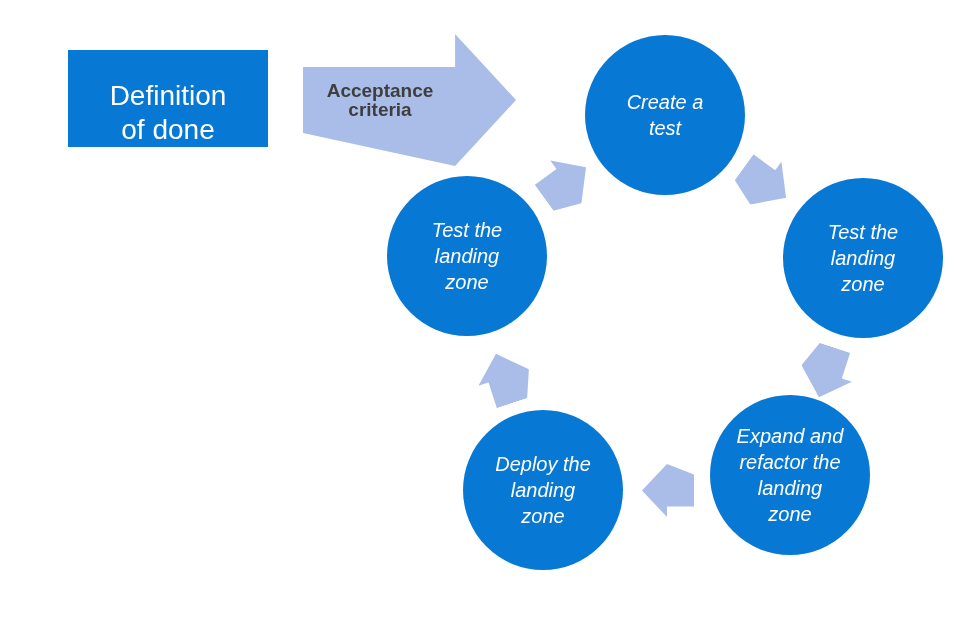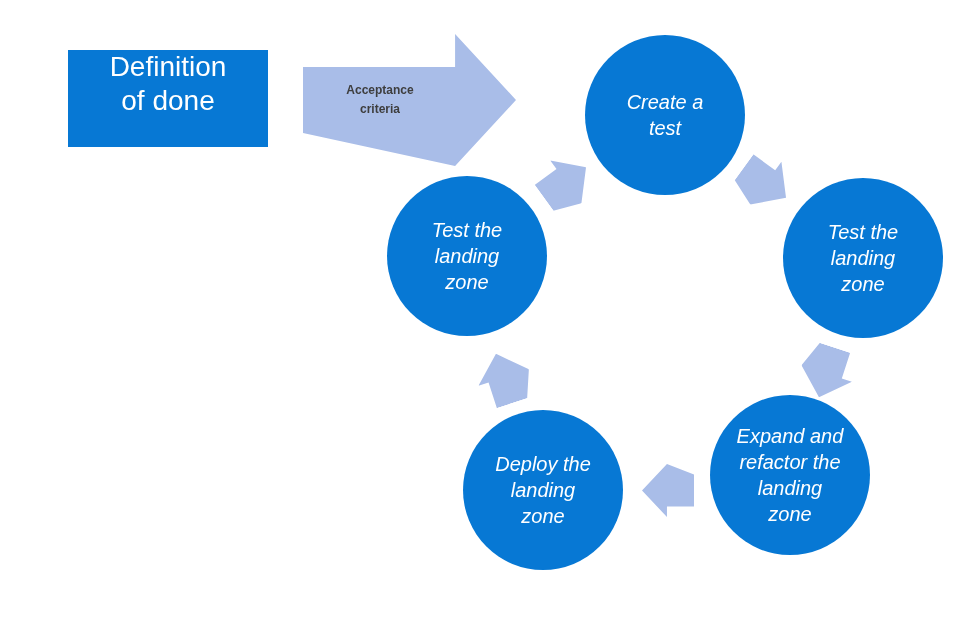--- a/index.html
+++ b/index.html
@@ -10,37 +10,37 @@
     position: relative;
     overflow: hidden;
   }
   .abs { position: absolute; }
 
   
   .start-box {
     left: 68px; top: 50px; width: 200px; height: 97px;
     background: #0778D4;
     color: #FFFFFF;
-    display: flex; align-items: flex-start; justify-content: center;
+    display: flex; align-items: flex-end; justify-content: center;
     text-align: center;
     font-size: 28px; font-weight: 300; line-height: 34px;
   }
   .start-box span { display: inline-block; max-width: 130px; }
 
   
   .big-arrow {
     left: 303px; top: 34px; width: 213px; height: 132px;
     background: #A9BDE8;
     clip-path: polygon(0 25%, 71.4% 25%, 71.4% 0, 100% 50%, 71.4% 100%, 0 75%);
   }
   .big-arrow-label {
     left: 325px; top: 67px; width: 110px; height: 66px;
     display: flex; align-items: center; justify-content: center;
     text-align: center;
-    color: #3E3E3E; font-size: 12px; font-weight: bold; line-height: 19px;
+    color: #3E3E3E; font-size: 19px; font-weight: bold; line-height: 19px;
   }
 
   
   .step-circle {
     width: 160px; height: 160px;
     border-radius: 50%;
     background: #0778D4;
     color: #FFFFFF;
     display: flex; align-items: center; justify-content: center;
     text-align: center;

